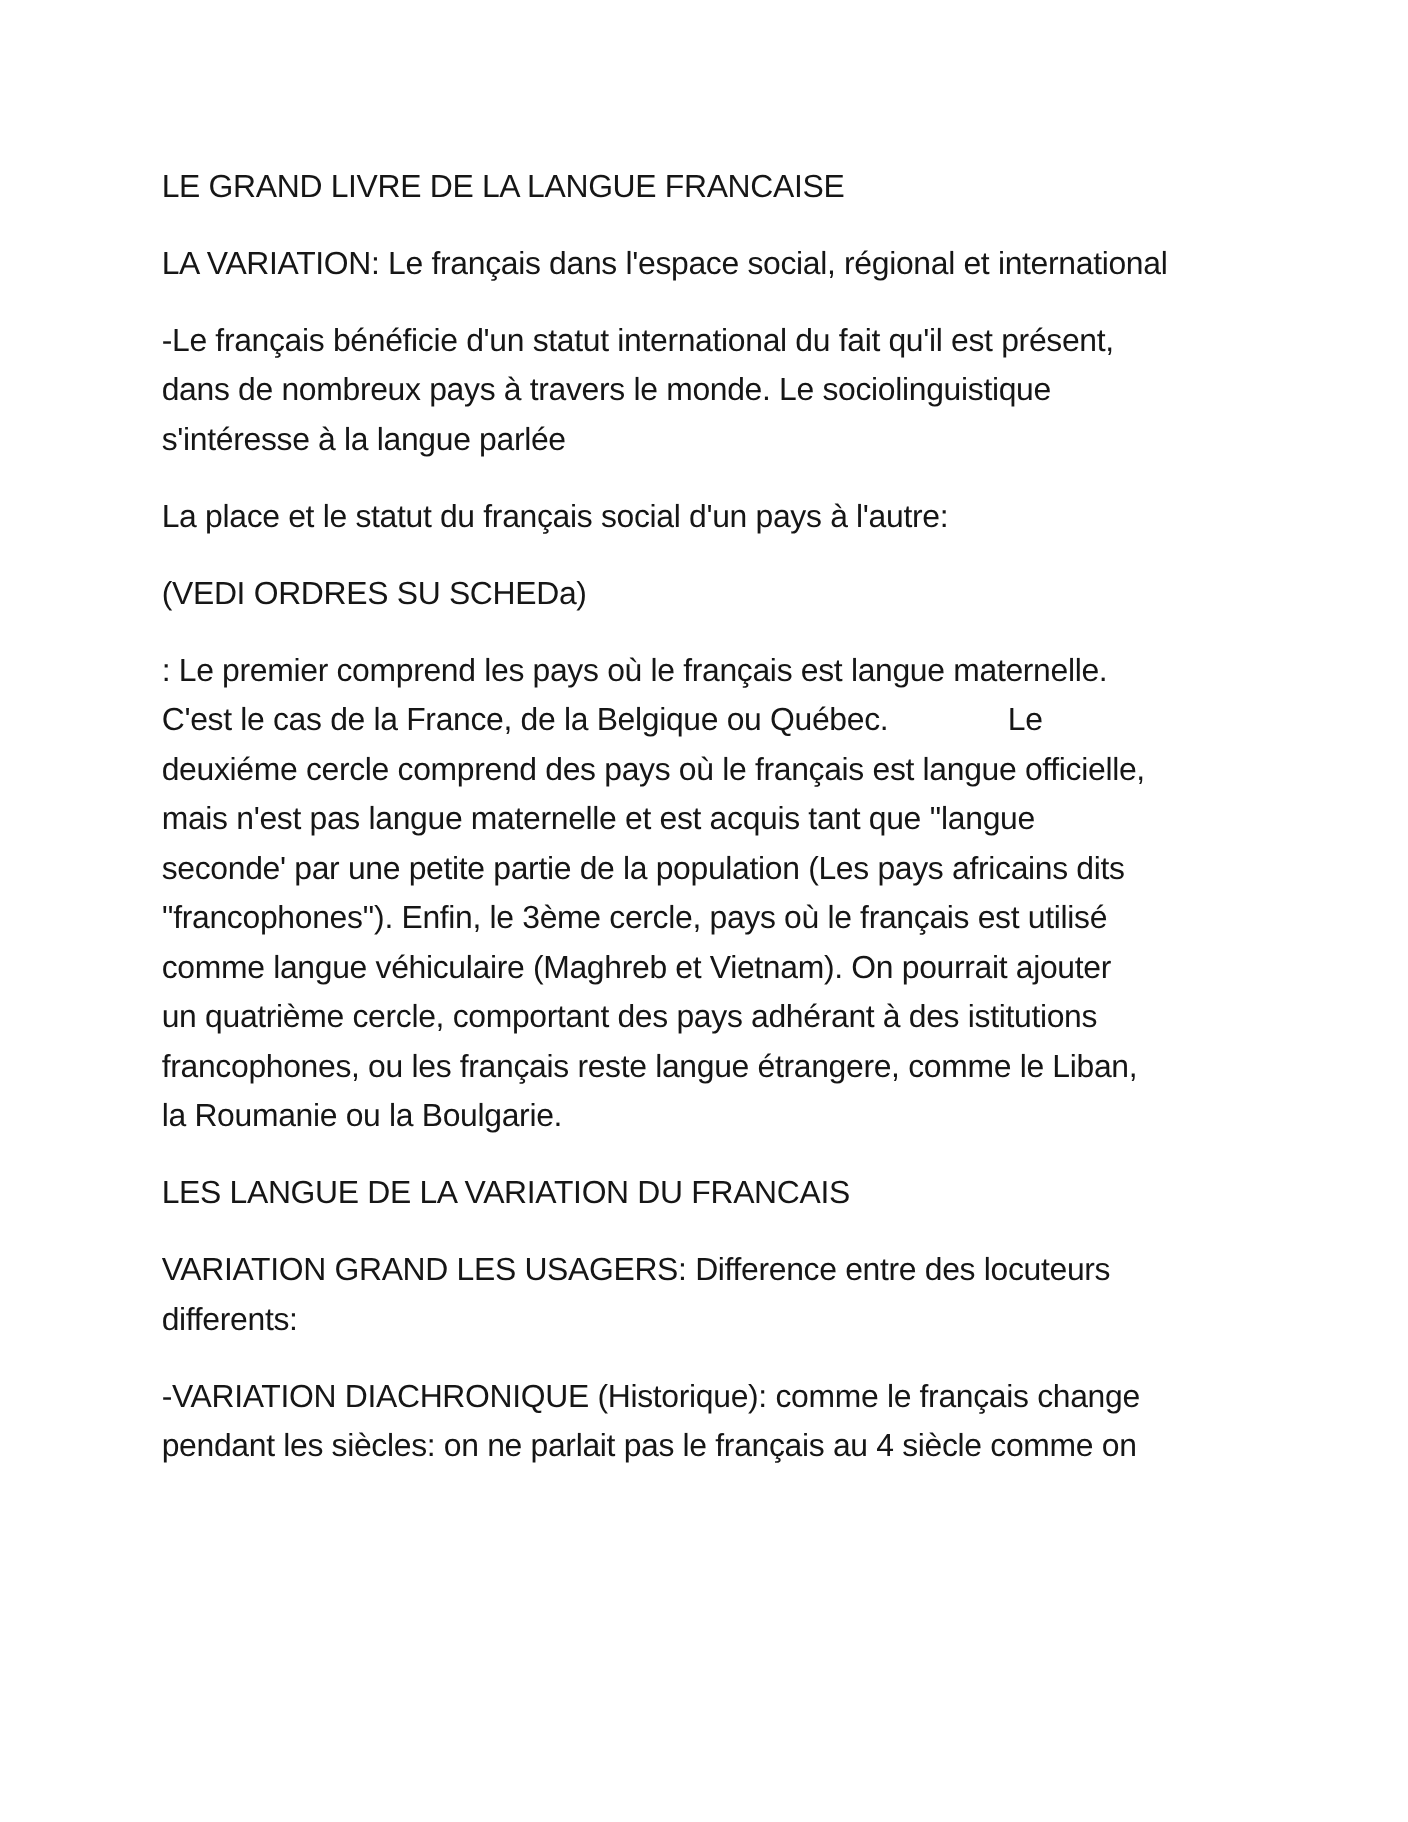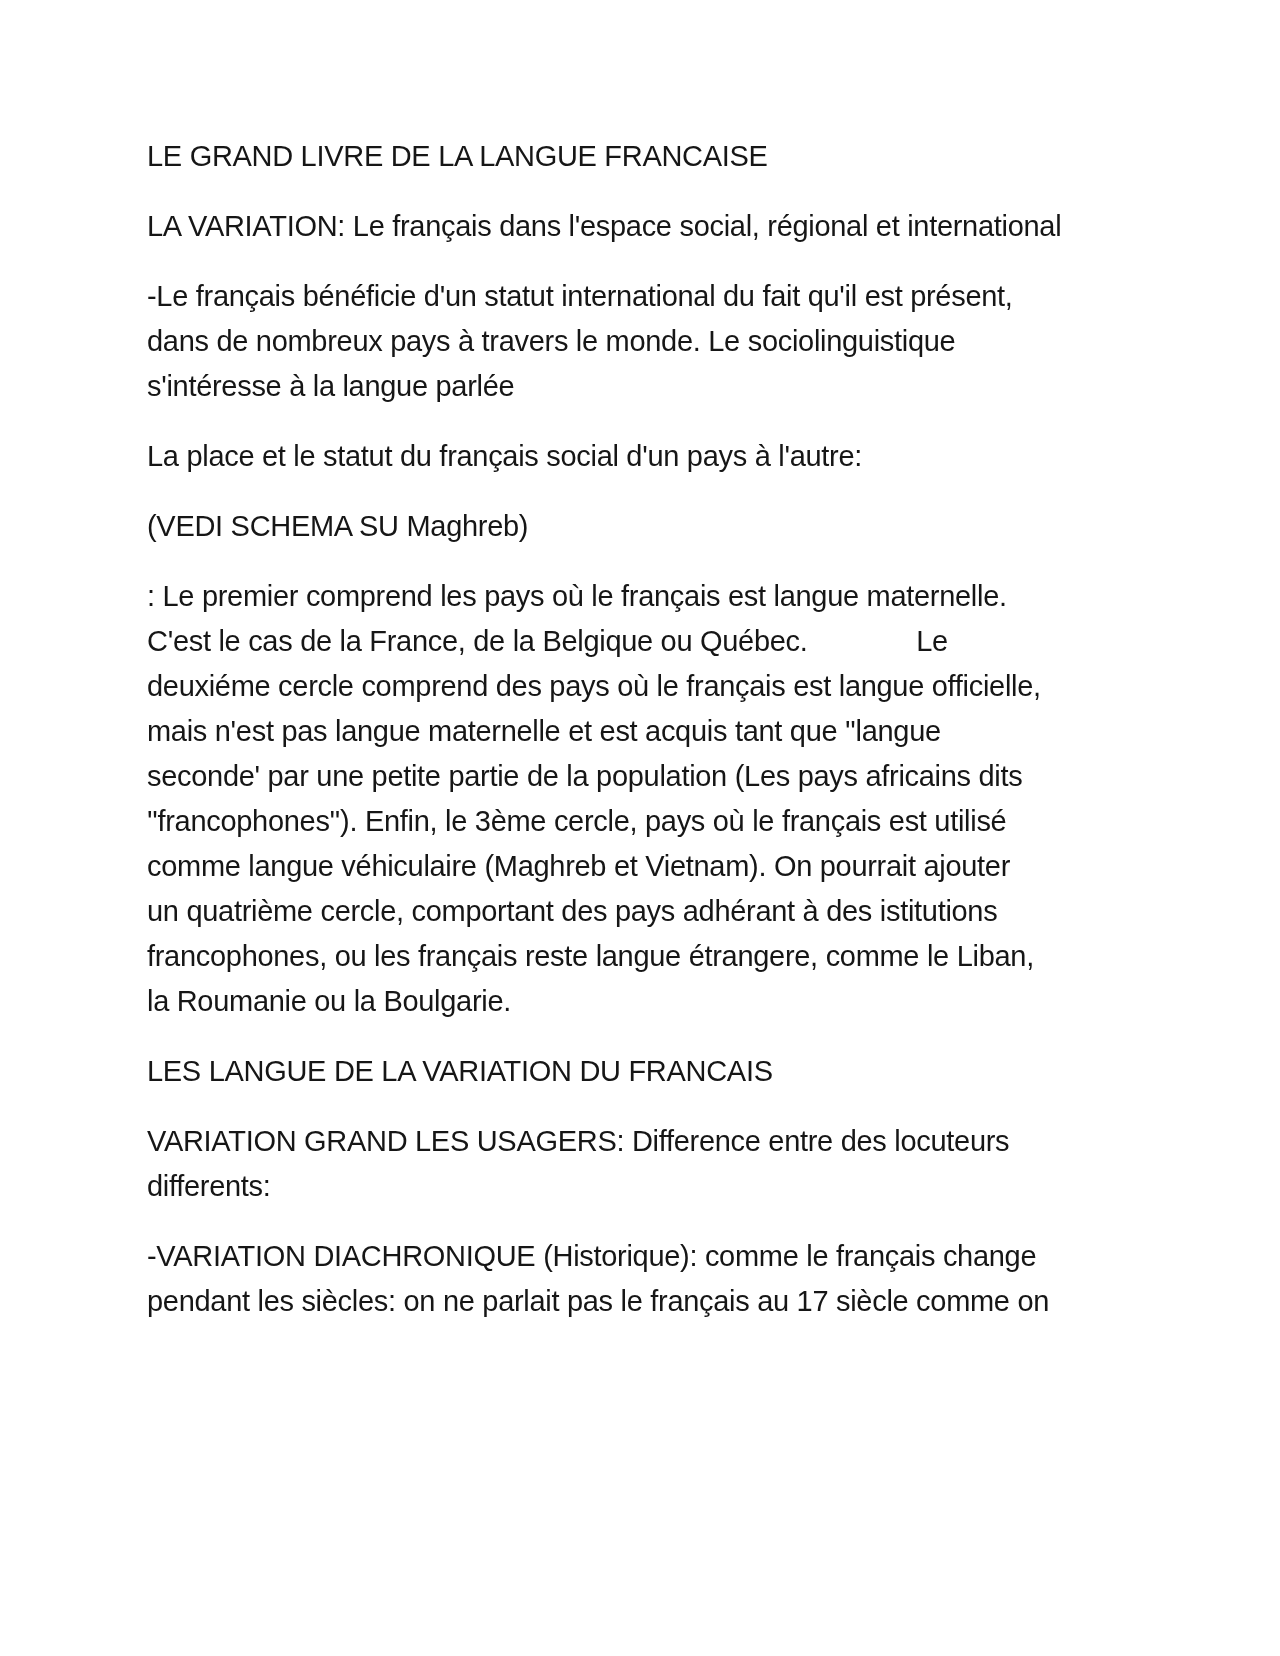--- a/index.html
+++ b/index.html
@@ -10,21 +10,21 @@
   .page {
     position: relative;
     width: 1280px;
     height: 1656px;
     background: #ffffff;
     overflow: hidden;
   }
   .content {
     position: absolute;
     left: 147px;
-    top: 134px;
+    top: 148px;
     width: 1120px;
   }
   .content p {
     margin: 0 0 25px 0;
     font-family: "Liberation Sans", "DejaVu Sans", sans-serif;
     font-size: 29px;
     line-height: 45px;
     font-weight: 400;
     color: #161616;
     letter-spacing: -0.3px;
@@ -37,30 +37,30 @@
 
 <div class="page">
   <div class="content">
 
   <p>LE GRAND LIVRE DE LA LANGUE FRANCAISE</p>
       <p>LA VARIATION: Le français dans l'espace social, régional et international</p>
       <p>-Le français bénéficie d'un statut international du fait qu'il est présent,
 dans de nombreux pays à travers le monde. Le sociolinguistique
 s'intéresse à la langue parlée</p>
       <p>La place et le statut du français social d'un pays à l'autre:</p>
-      <p>(VEDI SCHEMA SU Maghreb)</p>
+      <p>(VEDI ORDRES SU SCHEDa)</p>
       <p>: Le premier comprend les pays où le français est langue maternelle.
 C'est le cas de la France, de la Belgique ou Québec.              Le
 deuxiéme cercle comprend des pays où le français est langue officielle,
 mais n'est pas langue maternelle et est acquis tant que ''langue
 seconde' par une petite partie de la population (Les pays africains dits
 ''francophones''). Enfin, le 3ème cercle, pays où le français est utilisé
 comme langue véhiculaire (Maghreb et Vietnam). On pourrait ajouter
 un quatrième cercle, comportant des pays adhérant à des istitutions
 francophones, ou les français reste langue étrangere, comme le Liban,
 la Roumanie ou la Boulgarie.</p>
       <p>LES LANGUE DE LA VARIATION DU FRANCAIS</p>
       <p>VARIATION GRAND LES USAGERS: Difference entre des locuteurs
 differents:</p>
       <p>-VARIATION DIACHRONIQUE (Historique): comme le français change
-pendant les siècles: on ne parlait pas le français au 17 siècle comme on</p>
+pendant les siècles: on ne parlait pas le français au 4 siècle comme on</p>
     </div>
 </div>
 
 </body></html>

